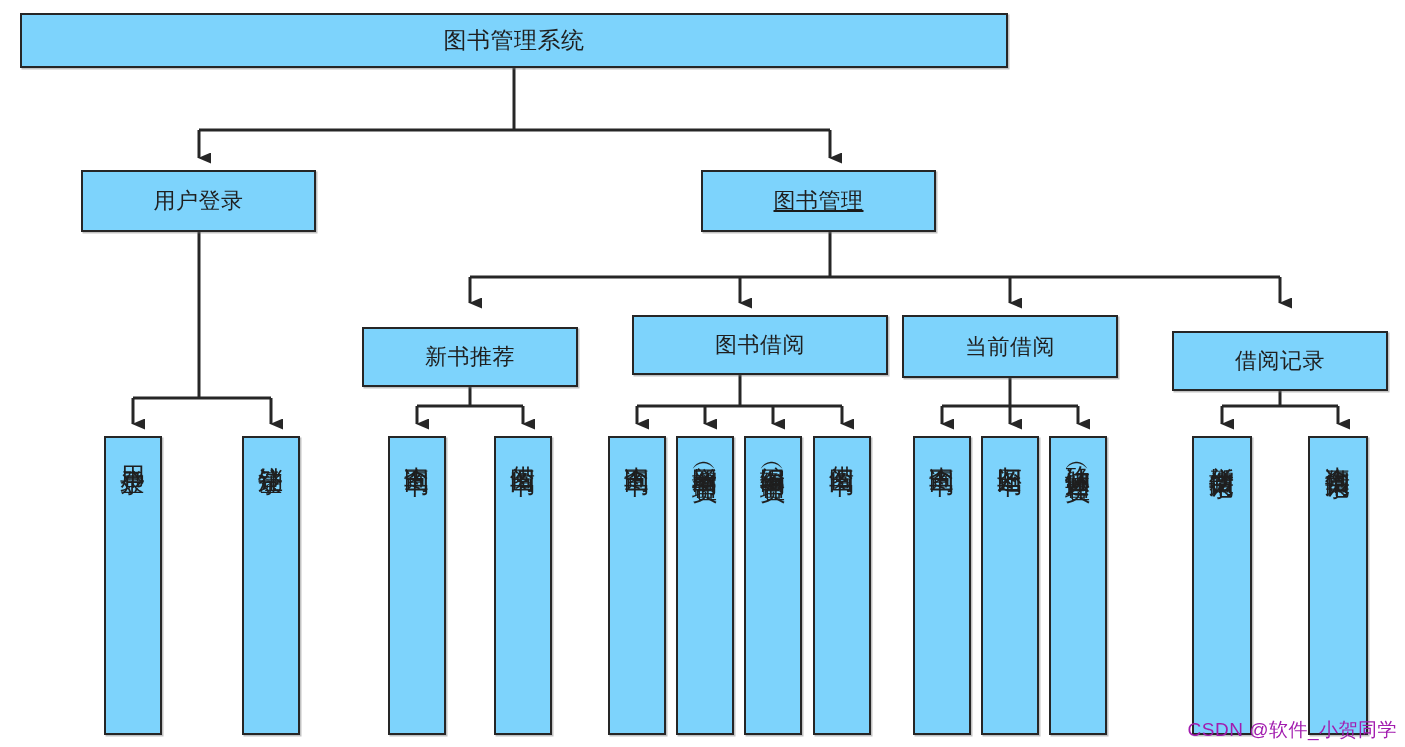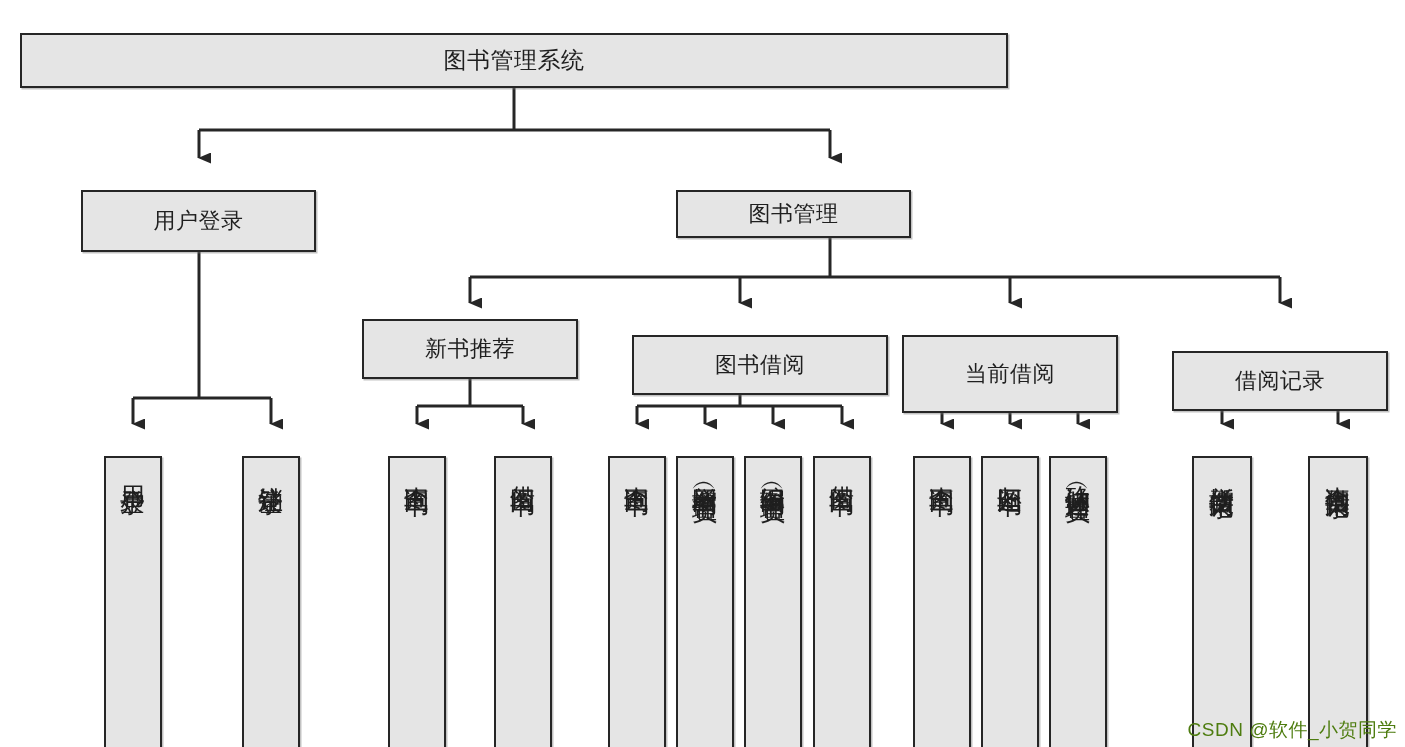--- a/index.html
+++ b/index.html
@@ -1,29 +1,29 @@
 <!DOCTYPE html>
 <html><head>
 <meta charset="utf-8">
 <style>
   html,body{margin:0;padding:0;background:#ffffff;}
   body{width:1405px;height:747px;position:relative;overflow:hidden;
        font-family:"Liberation Sans","DejaVu Sans",sans-serif;color:#1a1a1a;}
   #canvas{position:absolute;inset:0;width:1405px;height:747px;}
   svg#wires{position:absolute;left:0;top:0;width:1405px;height:747px;pointer-events:none;}
-  .node{position:absolute;box-sizing:border-box;background:#e5e5e5;
+  .node{position:absolute;box-sizing:border-box;background:#7dd3fc;
         border:2px solid #262626;display:flex;align-items:center;justify-content:center;
-        box-shadow:1.5px 1.5px 0 0 rgba(120,120,120,.45);margin-top:20px;}
+        box-shadow:1.5px 1.5px 0 0 rgba(120,120,120,.45);}
   .node .lbl{display:block;text-align:center;white-space:nowrap;color:#1f1f1f;}
   .node.h .lbl{font-size:22px;letter-spacing:.5px;}
   .node.root .lbl{font-size:23px;}
   .node.v{align-items:flex-start;justify-content:center;padding-top:8px;}
   .node.v .lbl{writing-mode:vertical-rl;text-orientation:upright;
                font-size:25px;line-height:1.12;letter-spacing:2px;white-space:nowrap;}
-  .wm{position:absolute;right:8px;bottom:4px;font-size:19px;color:#4d7c0f;
+  .wm{position:absolute;right:8px;bottom:4px;font-size:19px;color:#a21caf;
       letter-spacing:.5px;white-space:nowrap;margin-left:30px;}
 </style>
 </head>
 <body>
 
 <div id="canvas">
 
   <svg id="wires" viewBox="0 0 1405 747" xmlns="http://www.w3.org/2000/svg">
     <defs>
       <marker id="ah" markerWidth="11" markerHeight="13" refX="5.5" refY="12" orient="auto" markerUnits="userSpaceOnUse">
@@ -74,31 +74,31 @@
     </g>
   </svg>
 
   <div class="node h root" style="left:20px;top:13px;width:988px;height:55px;">
     <span class="lbl">图书管理系统</span>
   </div>
 
   <div class="node h" style="left:81px;top:170px;width:235px;height:62px;">
     <span class="lbl">用户登录</span>
   </div>
-  <div class="node h" style="left:676px;top:170px;width:235px;height:48px;">
+  <div class="node h" style="left:701px;top:170px;width:235px;height:62px;text-decoration:underline;">
     <span class="lbl">图书管理</span>
   </div>
 
-  <div class="node h" style="left:362px;top:299px;width:216px;height:60px;">
+  <div class="node h" style="left:362px;top:327px;width:216px;height:60px;">
     <span class="lbl">新书推荐</span>
   </div>
   <div class="node h" style="left:632px;top:315px;width:256px;height:60px;">
     <span class="lbl">图书借阅</span>
   </div>
-  <div class="node h" style="left:902px;top:315px;width:216px;height:78px;">
+  <div class="node h" style="left:902px;top:315px;width:216px;height:63px;">
     <span class="lbl">当前借阅</span>
   </div>
   <div class="node h" style="left:1172px;top:331px;width:216px;height:60px;">
     <span class="lbl">借阅记录</span>
   </div>
 
   <div class="node v" style="left:104px;top:436px;width:58px;height:299px;">
     <span class="lbl">用户登录</span>
   </div>
   <div class="node v" style="left:242px;top:436px;width:58px;height:299px;">

